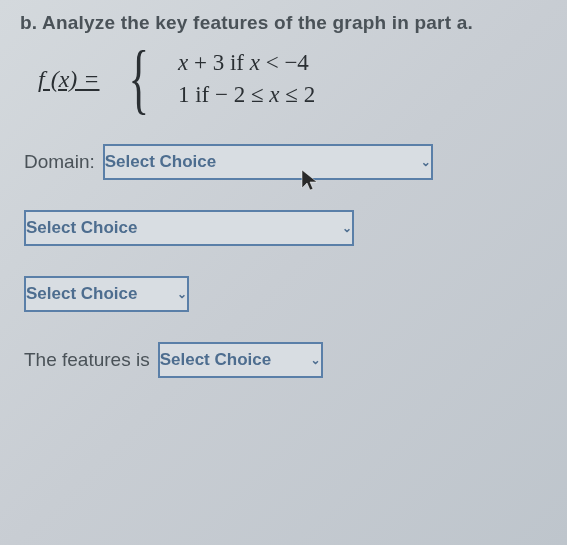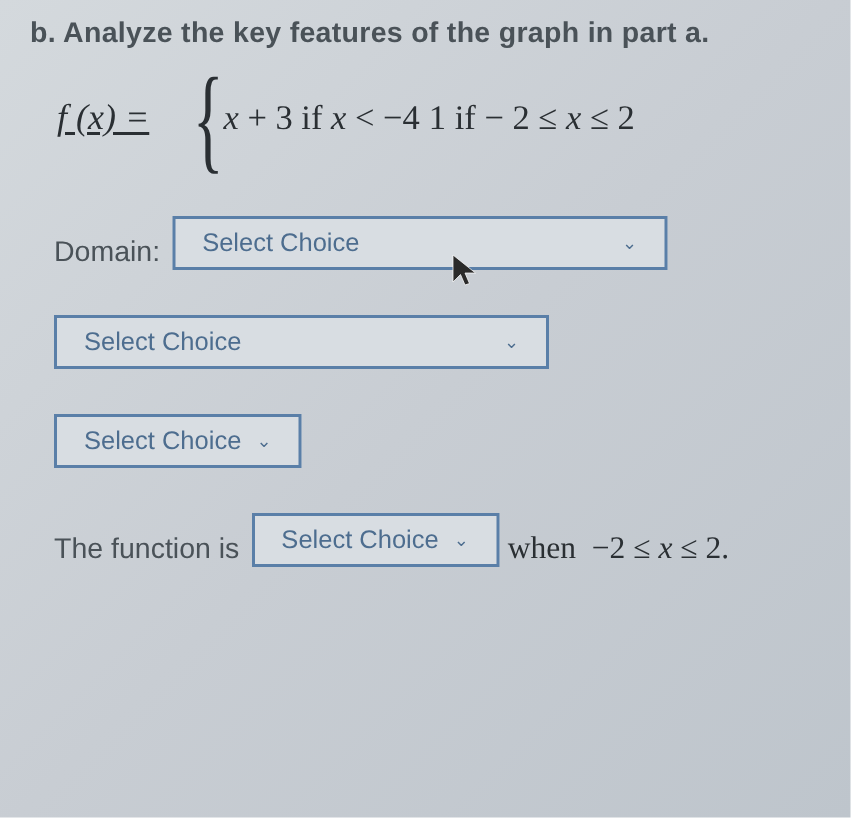--- a/index.html
+++ b/index.html
@@ -40,45 +40,46 @@
     .brace {
       font-size: 78px;
       line-height: 0.9;
       font-weight: 100;
       transform: scaleX(0.55);
       margin: 0 -8px 0 -4px;
       display: inline-block;
     }
     .pieces {
       display: flex;
-      flex-direction: row;
+      flex-direction: column;
       gap: 6px;
       font-size: 23px;
+      margin-left: 29px;
     }
     .piece {
       white-space: nowrap;
     }
     .var { font-style: italic; }
     .row {
-      margin: 24px 0 30px 16px;
+      margin: 24px 0 30px 4px;
       display: flex;
-      align-items: flex-end;
+      align-items: center;
       font-size: 19px;
       color: #4a5258;
     }
     .label {
       margin-right: 8px;
     }
     .select {
       border: 2px solid #5a7fa8;
       background: #d8dde2;
       color: #4d6d8f;
-      font-weight: normal;
+      font-weight: bold;
       font-size: 17px;
-      padding: 6px 18px;
+      padding: 6px 0;
       display: flex;
       align-items: center;
       justify-content: space-between;
       cursor: pointer;
       font-family: Arial, sans-serif;
     }
     .select.wide {
       width: 330px;
     }
     .select.mid {
@@ -136,19 +137,18 @@
 </div>
 
 <div class="row">
   <div class="select mid">
     <span>Select Choice</span>
     <span class="chev">⌄</span>
   </div>
 </div>
 
 <div class="row">
-  <span class="label">The function is</span>
+  <span class="label">The features is</span>
   <div class="select mid">
     <span>Select Choice</span>
     <span class="chev">⌄</span>
   </div>
-  <span class="math-inline">when &nbsp;−2 ≤ <span class="var">x</span> ≤ 2.</span>
 </div>
 
 </body></html>

